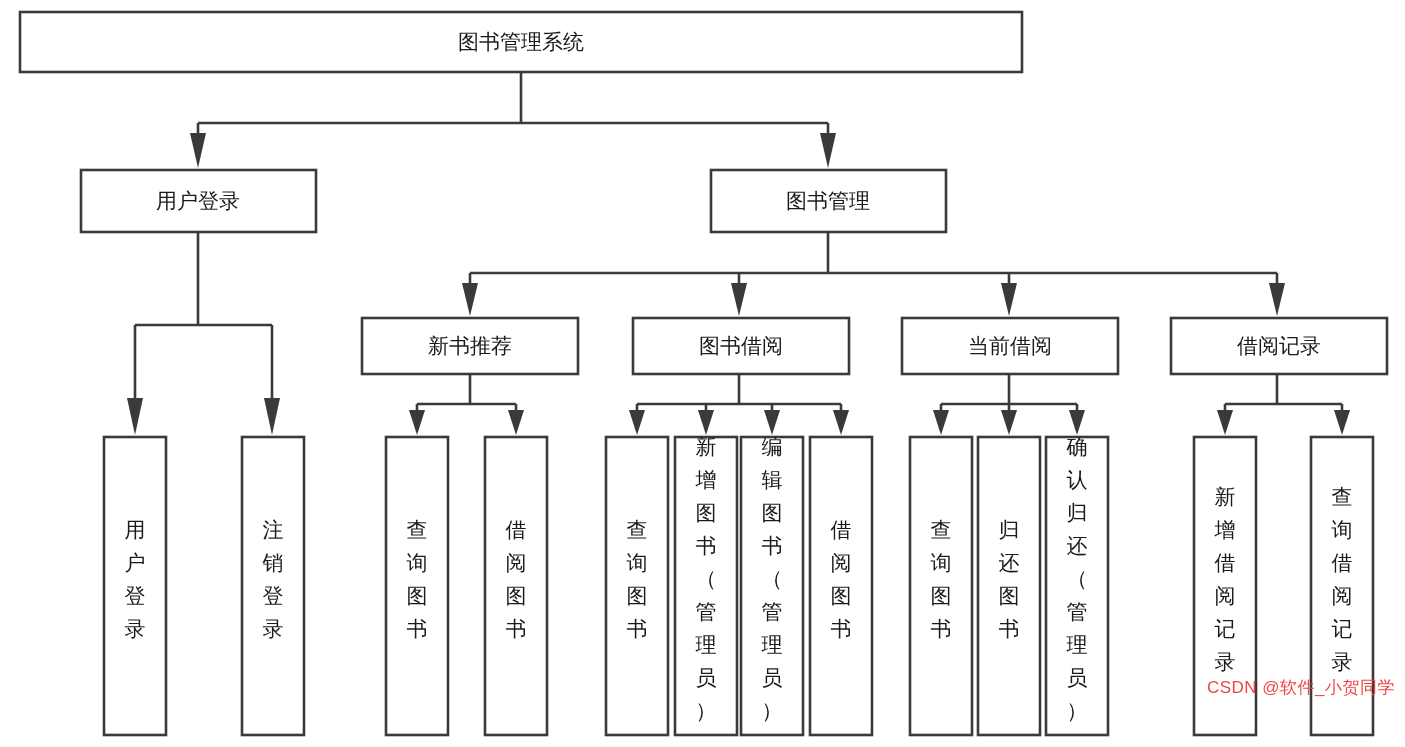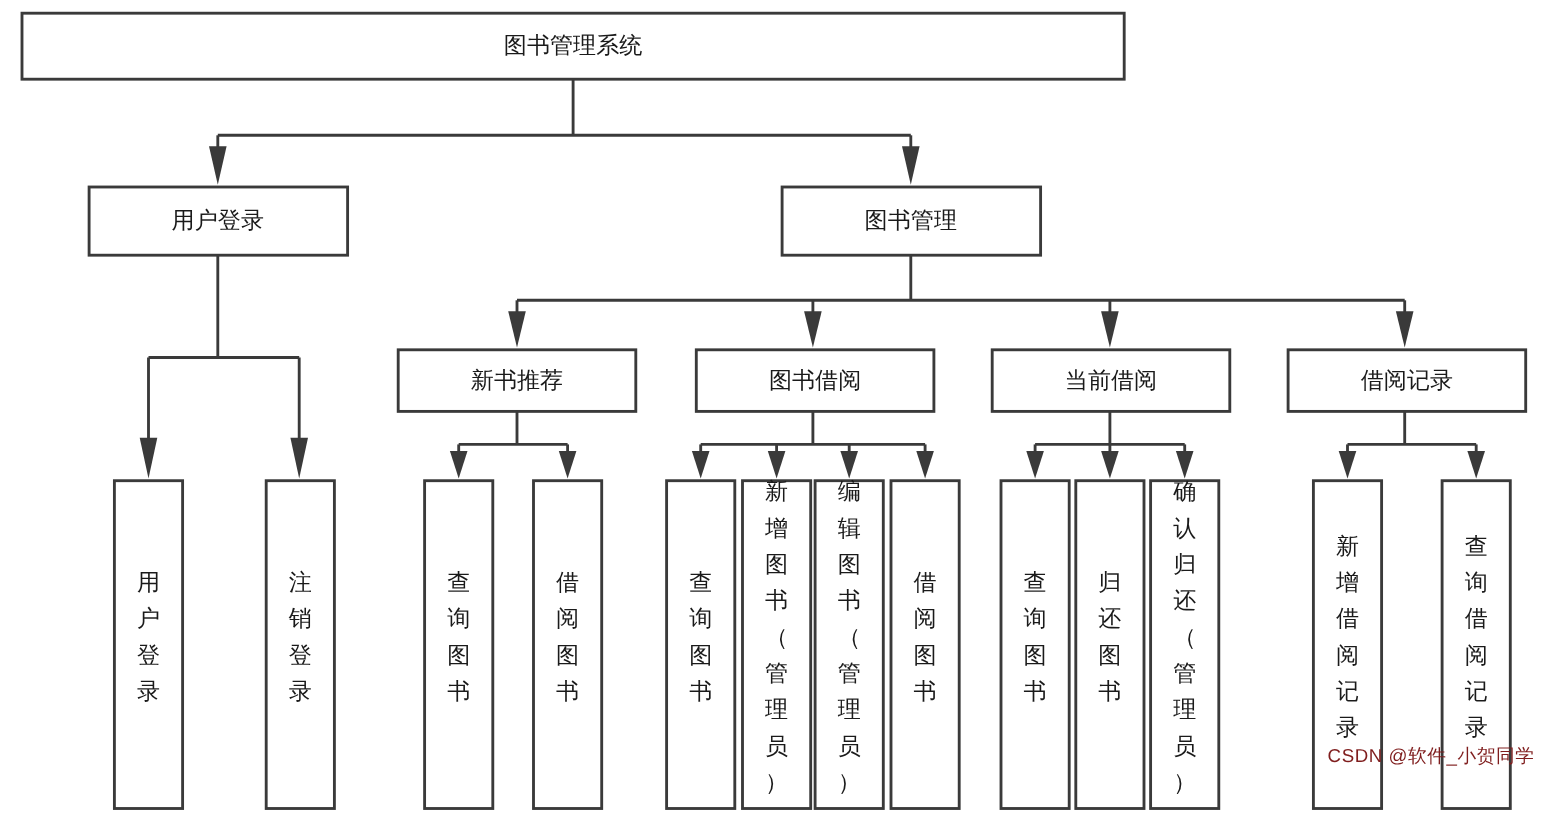--- a/index.html
+++ b/index.html
@@ -51,21 +51,21 @@
     font-size: 21px;
     fill: #1a1a1a;
     text-anchor: middle;
   }
   .watermark {
     position: absolute;
     right: 10px;
     bottom: 6px;
     font-family: "Liberation Sans", "DejaVu Sans", sans-serif;
     font-size: 17px;
-    color: #7f1d1d;
+    color: #ef4444;
     letter-spacing: 0.5px;
     white-space: nowrap;
     user-select: none;
   }
 </style>
 </head>
 <body>
 
 <div id="diagram-root">
 

